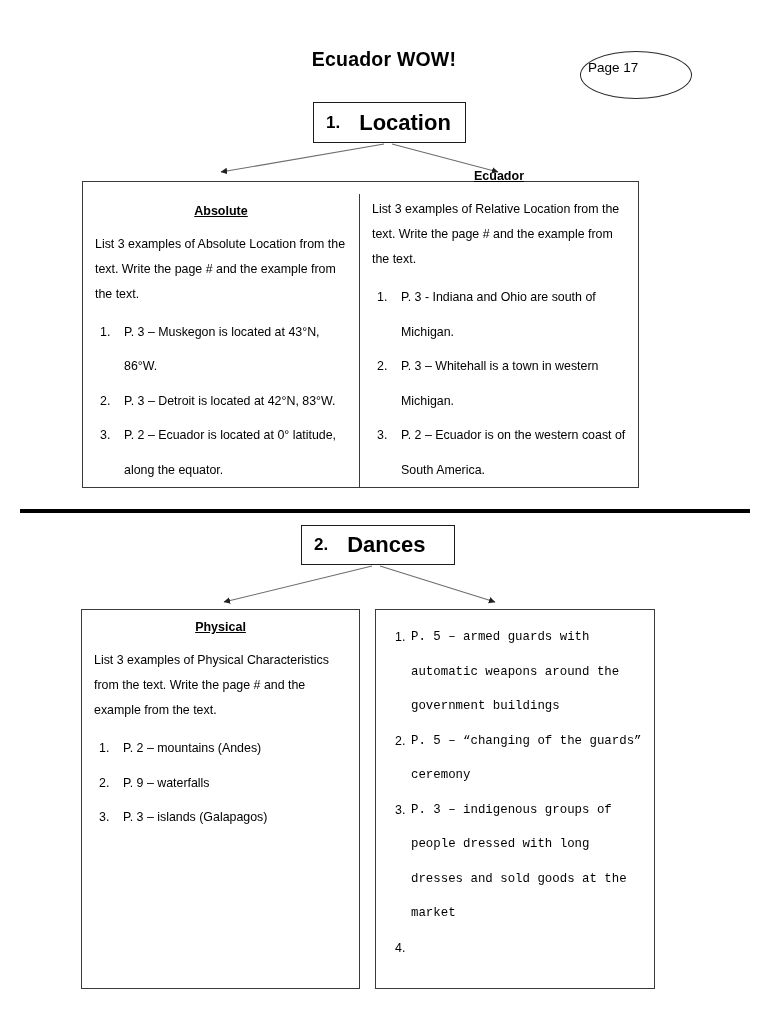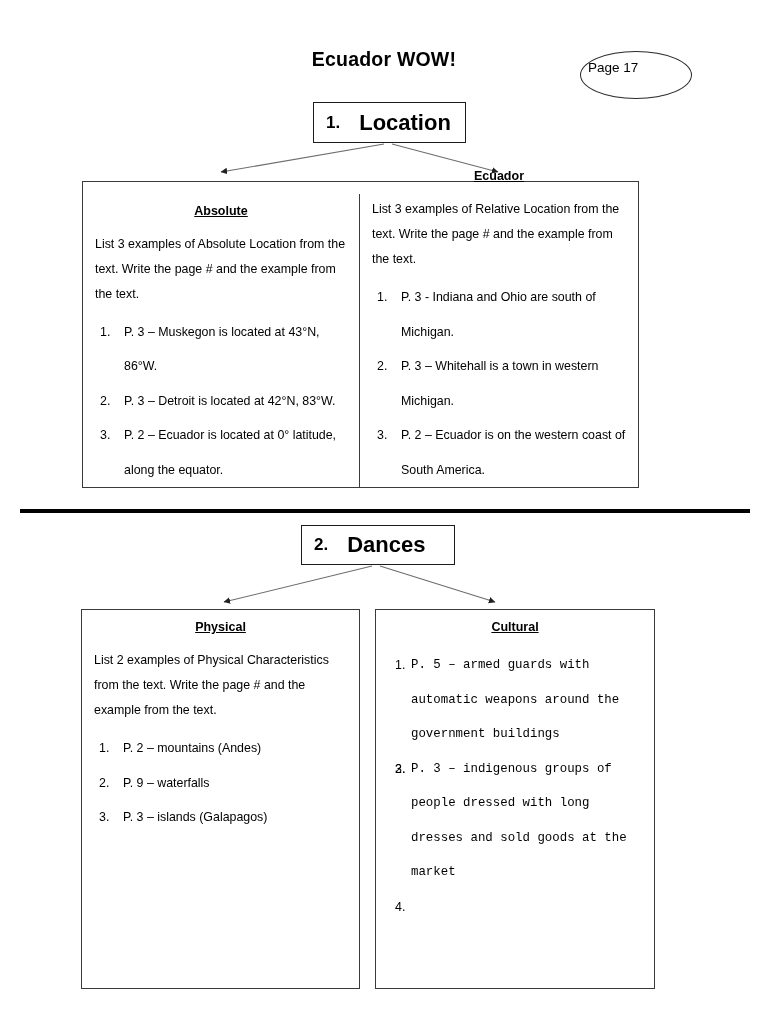--- a/index.html
+++ b/index.html
@@ -237,46 +237,46 @@
 
   <div class="divider"></div>
 
   <div class="section-box" id="section-box-place">
     <span class="num">2.</span>
     <span class="name">Dances</span>
   </div>
 
   <div class="box-lower" id="box-physical">
     <div class="cell-heading">Physical</div>
-    <div class="cell-intro">List 2 examples of Physical Characteristics from the text.  Write the page # and the example from the text.</div>
+    <div class="cell-intro">List 3 examples of Physical Characteristics from the text.  Write the page # and the example from the text.</div>
     <ul class="item-list">
       <li>
         <span class="marker">1.</span>
         <span class="body">P. 2 – mountains (Andes)</span>
       </li>
       <li>
         <span class="marker">2.</span>
         <span class="body">P. 9 – waterfalls</span>
       </li>
       <li>
         <span class="marker">3.</span>
         <span class="body">P. 3 – islands (Galapagos)</span>
       </li>
     </ul>
   </div>
 
   <div class="box-lower" id="box-cultural">
-    <div class="cell-heading">Cultural</div>
     <ul class="item-list tight">
       <li>
         <span class="marker">1.</span>
         <span class="body">P. 5 – armed guards with automatic weapons around the government buildings</span>
       </li>
       <li>
         <span class="marker">2.</span>
+        <span class="body">P. 5 – “changing of the guards” ceremony</span>
       </li>
       <li>
         <span class="marker">3.</span>
         <span class="body">P. 3 – indigenous groups of people dressed with long dresses and sold goods at the market</span>
       </li>
       <li>
         <span class="marker">4.</span>
       </li>
     </ul>
   </div>

